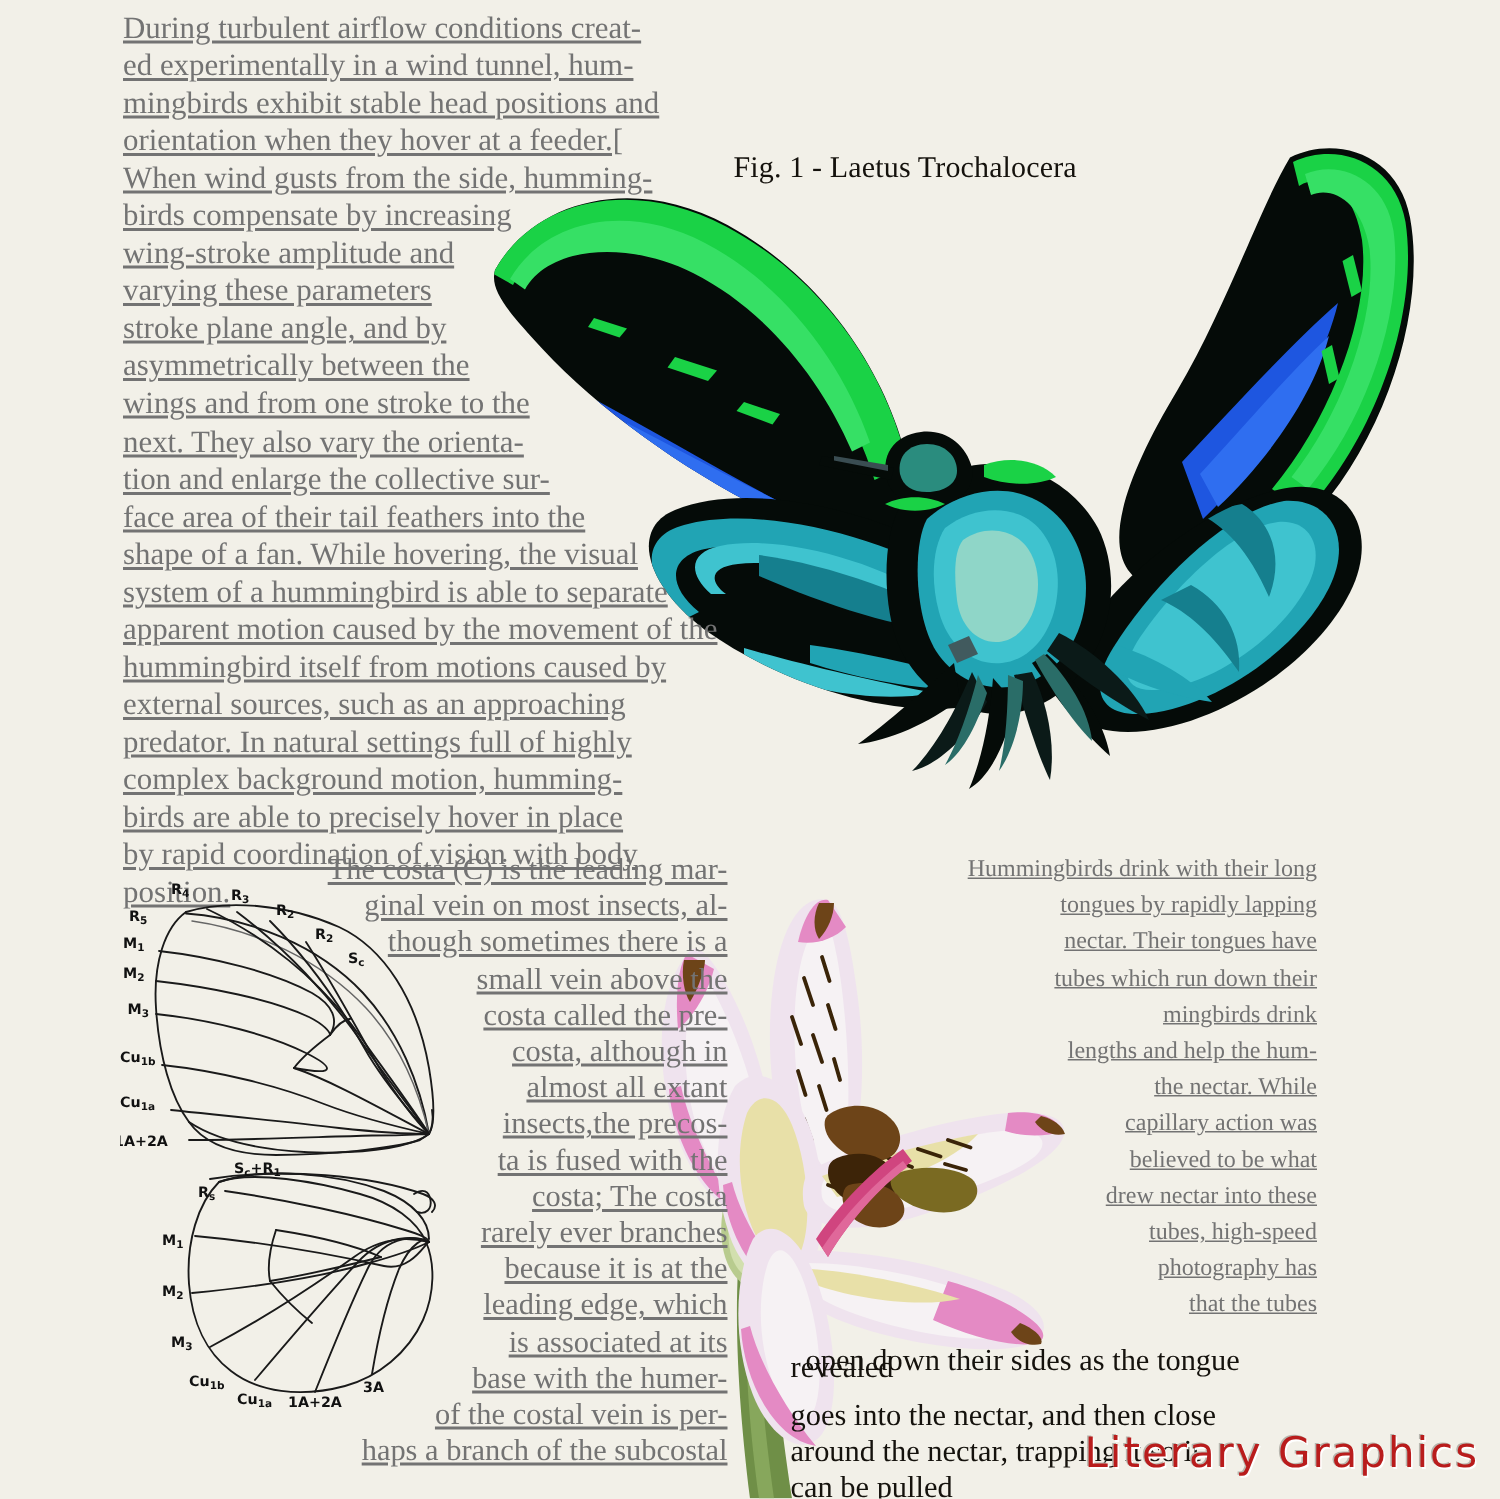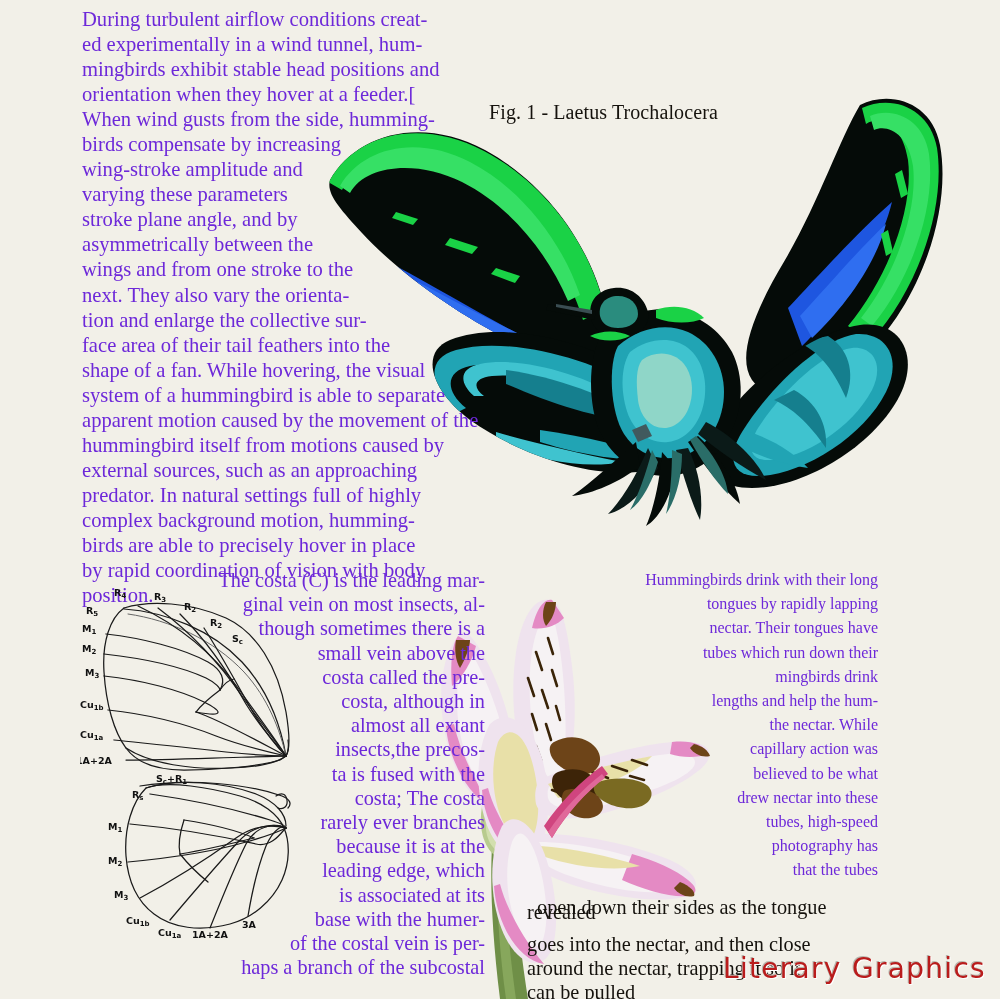--- a/index.html
+++ b/index.html
@@ -17,21 +17,22 @@
   .top-section{position:absolute;left:0;top:0;width:1000px;height:560px;}
 
   .fig-caption{
     position:absolute;left:489px;top:101px;
     font-size:20px;letter-spacing:.1px;white-space:nowrap;
   }
 
   .body-text{
     font-size:20.6px;line-height:25.05px;
     text-align:left;
-    color:#6d28d9;
+    color:#737373;
+    text-decoration:underline;
   }
 
   .col-left{
     position:absolute;left:82px;top:7px;width:410px;
   }
   .col-left .ln{display:block;white-space:nowrap;}
 
   
   .bird-wrap{position:absolute;left:300px;top:90px;width:700px;height:470px;}
   .bird-wrap svg{display:block;}

